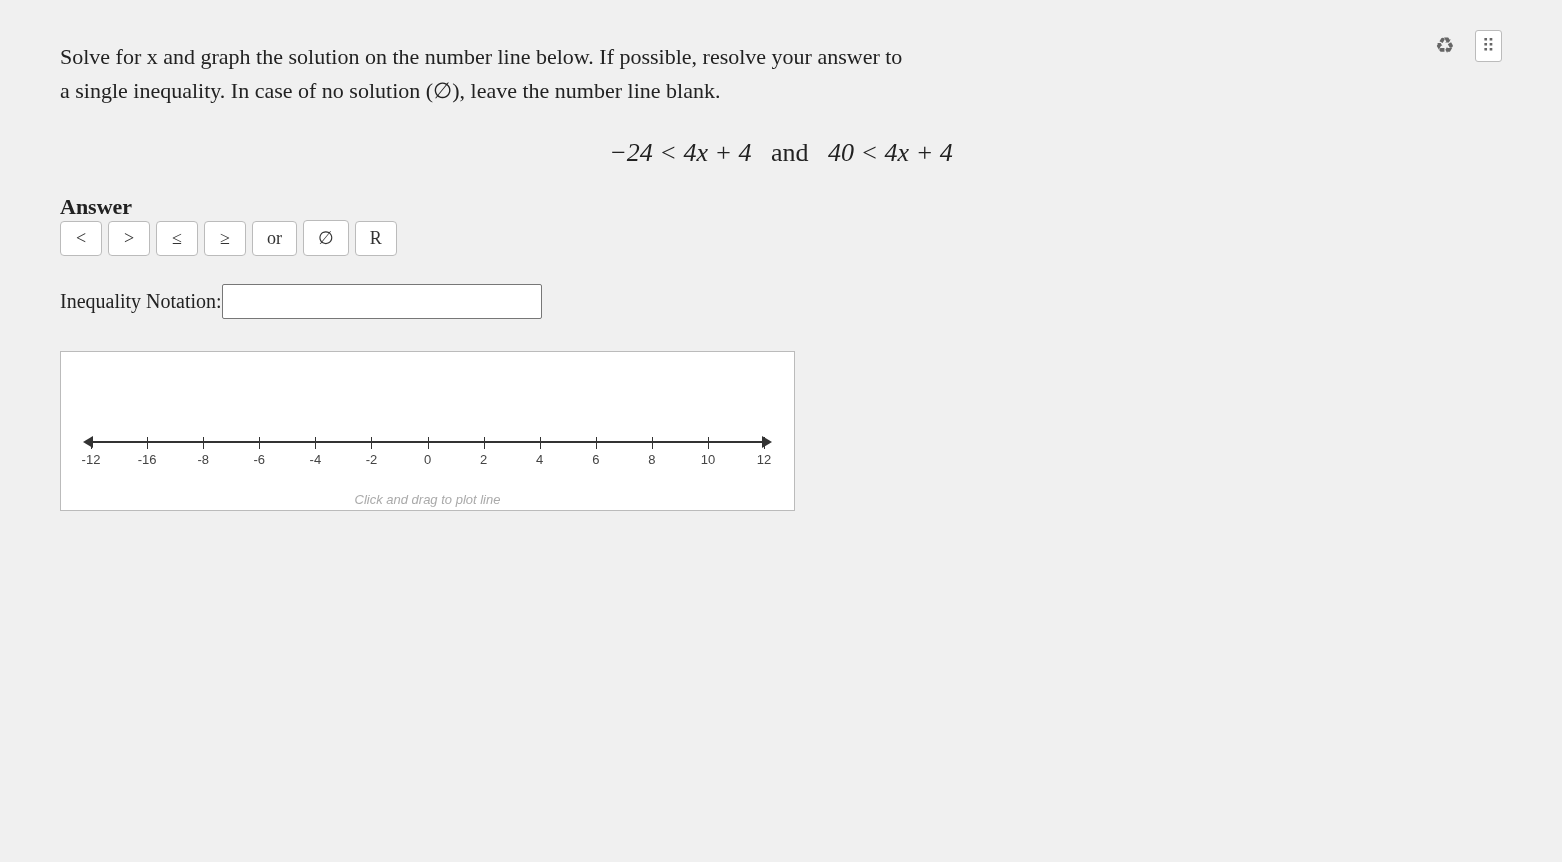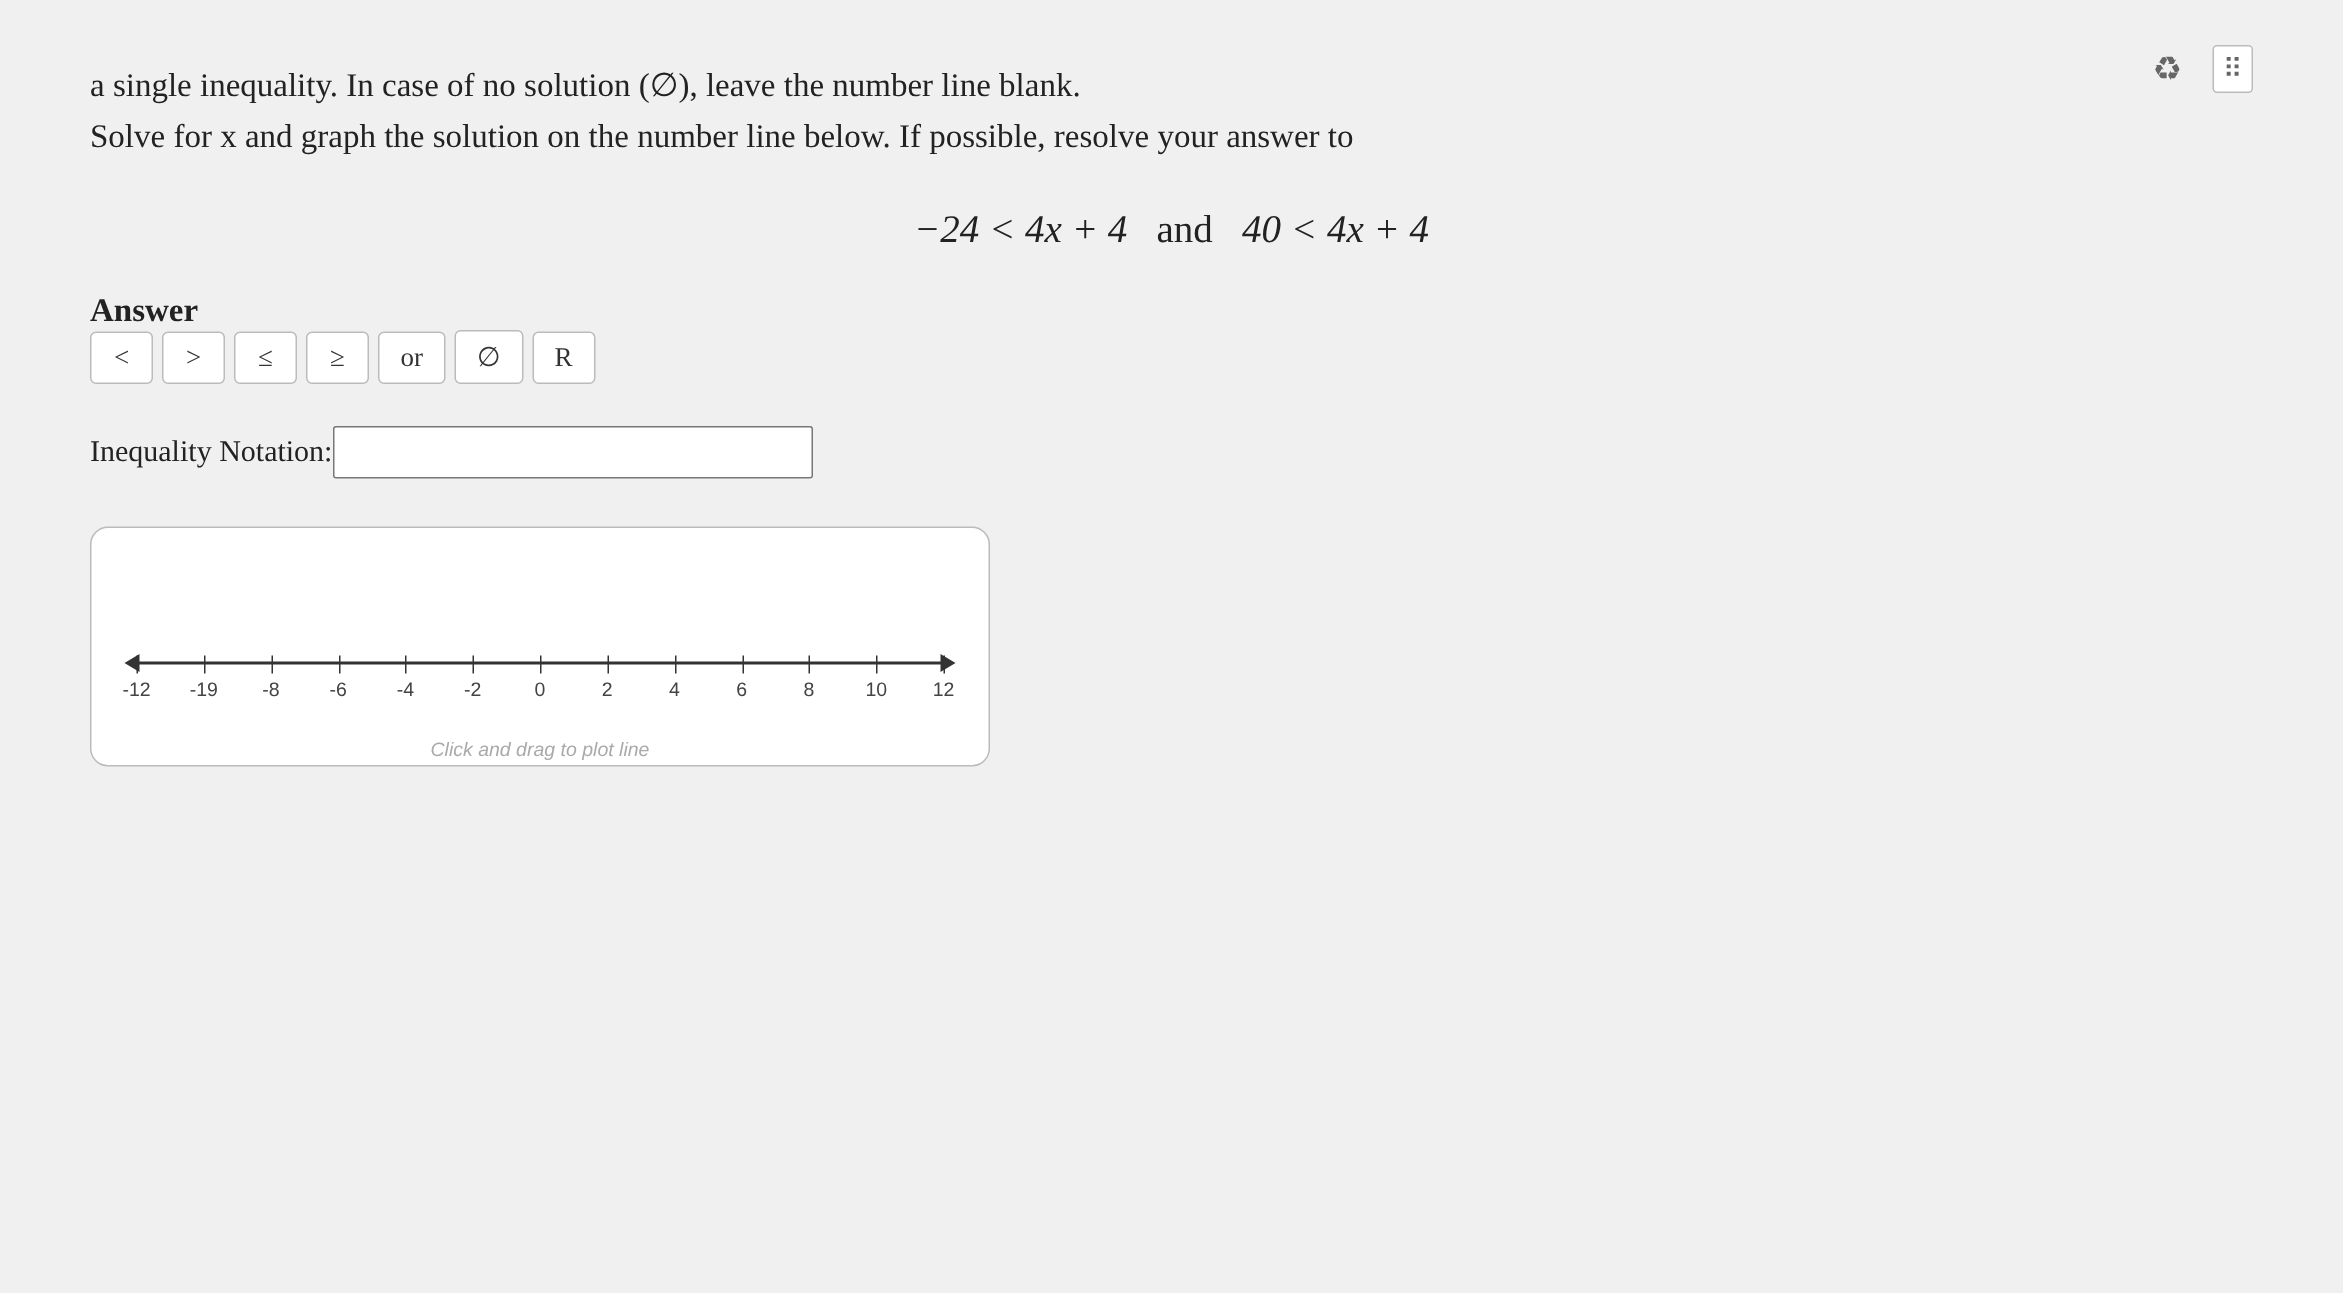--- a/index.html
+++ b/index.html
@@ -83,23 +83,23 @@
       font-family: 'Georgia', serif;
     }
 
     .number-line-label {
       font-size: 20px;
       margin-bottom: 14px;
     }
 
     .number-line-container {
       border: 1px solid #bbb;
-      border-radius: 12px;
-      background: #fff;
-      width: 600px;
+      border-radius: 0;
+      background: #fff;
+      width: 735px;
       height: 160px;
       padding: 20px 20px 10px 20px;
       position: relative;
     }
 
     .number-line-canvas {
       width: 100%;
       height: 80px;
       position: relative;
       margin-top: 30px;
@@ -198,22 +198,22 @@
   </style>
 </head>
 <body>
 
 <div class="top-right-icons">
   <span class="icon-circle">♻</span>
   <span class="icon-grid">⠿</span>
 </div>
 
 <div class="problem-text">
+  <div>Solve for x and graph the solution on the number line below. If possible, resolve your answer to</div>
   <div>a single inequality. In case of no solution (∅), leave the number line blank.</div>
-  <div>Solve for x and graph the solution on the number line below. If possible, resolve your answer to</div>
 </div>
 
 <div class="math-expression">
   <span>
     −24 &lt; 4<em>x</em> + 4 &nbsp; <span class="not-italic">and</span> &nbsp; 40 &lt; 4<em>x</em> + 4
   </span>
 </div>
 
 <div class="answer-section">
   <div class="answer-label">Answer</div>
@@ -236,21 +236,21 @@
   <div>
     <div class="number-line-container">
       <div class="number-line-canvas">
         <div class="number-line-arrow">
           
         </div>
         <div class="tick-marks" id="tick-marks-container">
             <div class="tick" style="left: 0%;"></div>
             <div class="tick-label" style="left: 0%;">-12</div>
             <div class="tick" style="left: 8.33333%;"></div>
-            <div class="tick-label" style="left: 8.33333%;">-19</div>
+            <div class="tick-label" style="left: 8.33333%;">-16</div>
             <div class="tick" style="left: 16.6667%;"></div>
             <div class="tick-label" style="left: 16.6667%;">-8</div>
             <div class="tick" style="left: 25%;"></div>
             <div class="tick-label" style="left: 25%;">-6</div>
             <div class="tick" style="left: 33.3333%;"></div>
             <div class="tick-label" style="left: 33.3333%;">-4</div>
             <div class="tick" style="left: 41.6667%;"></div>
             <div class="tick-label" style="left: 41.6667%;">-2</div>
             <div class="tick" style="left: 50%;"></div>
             <div class="tick-label" style="left: 50%;">0</div>

